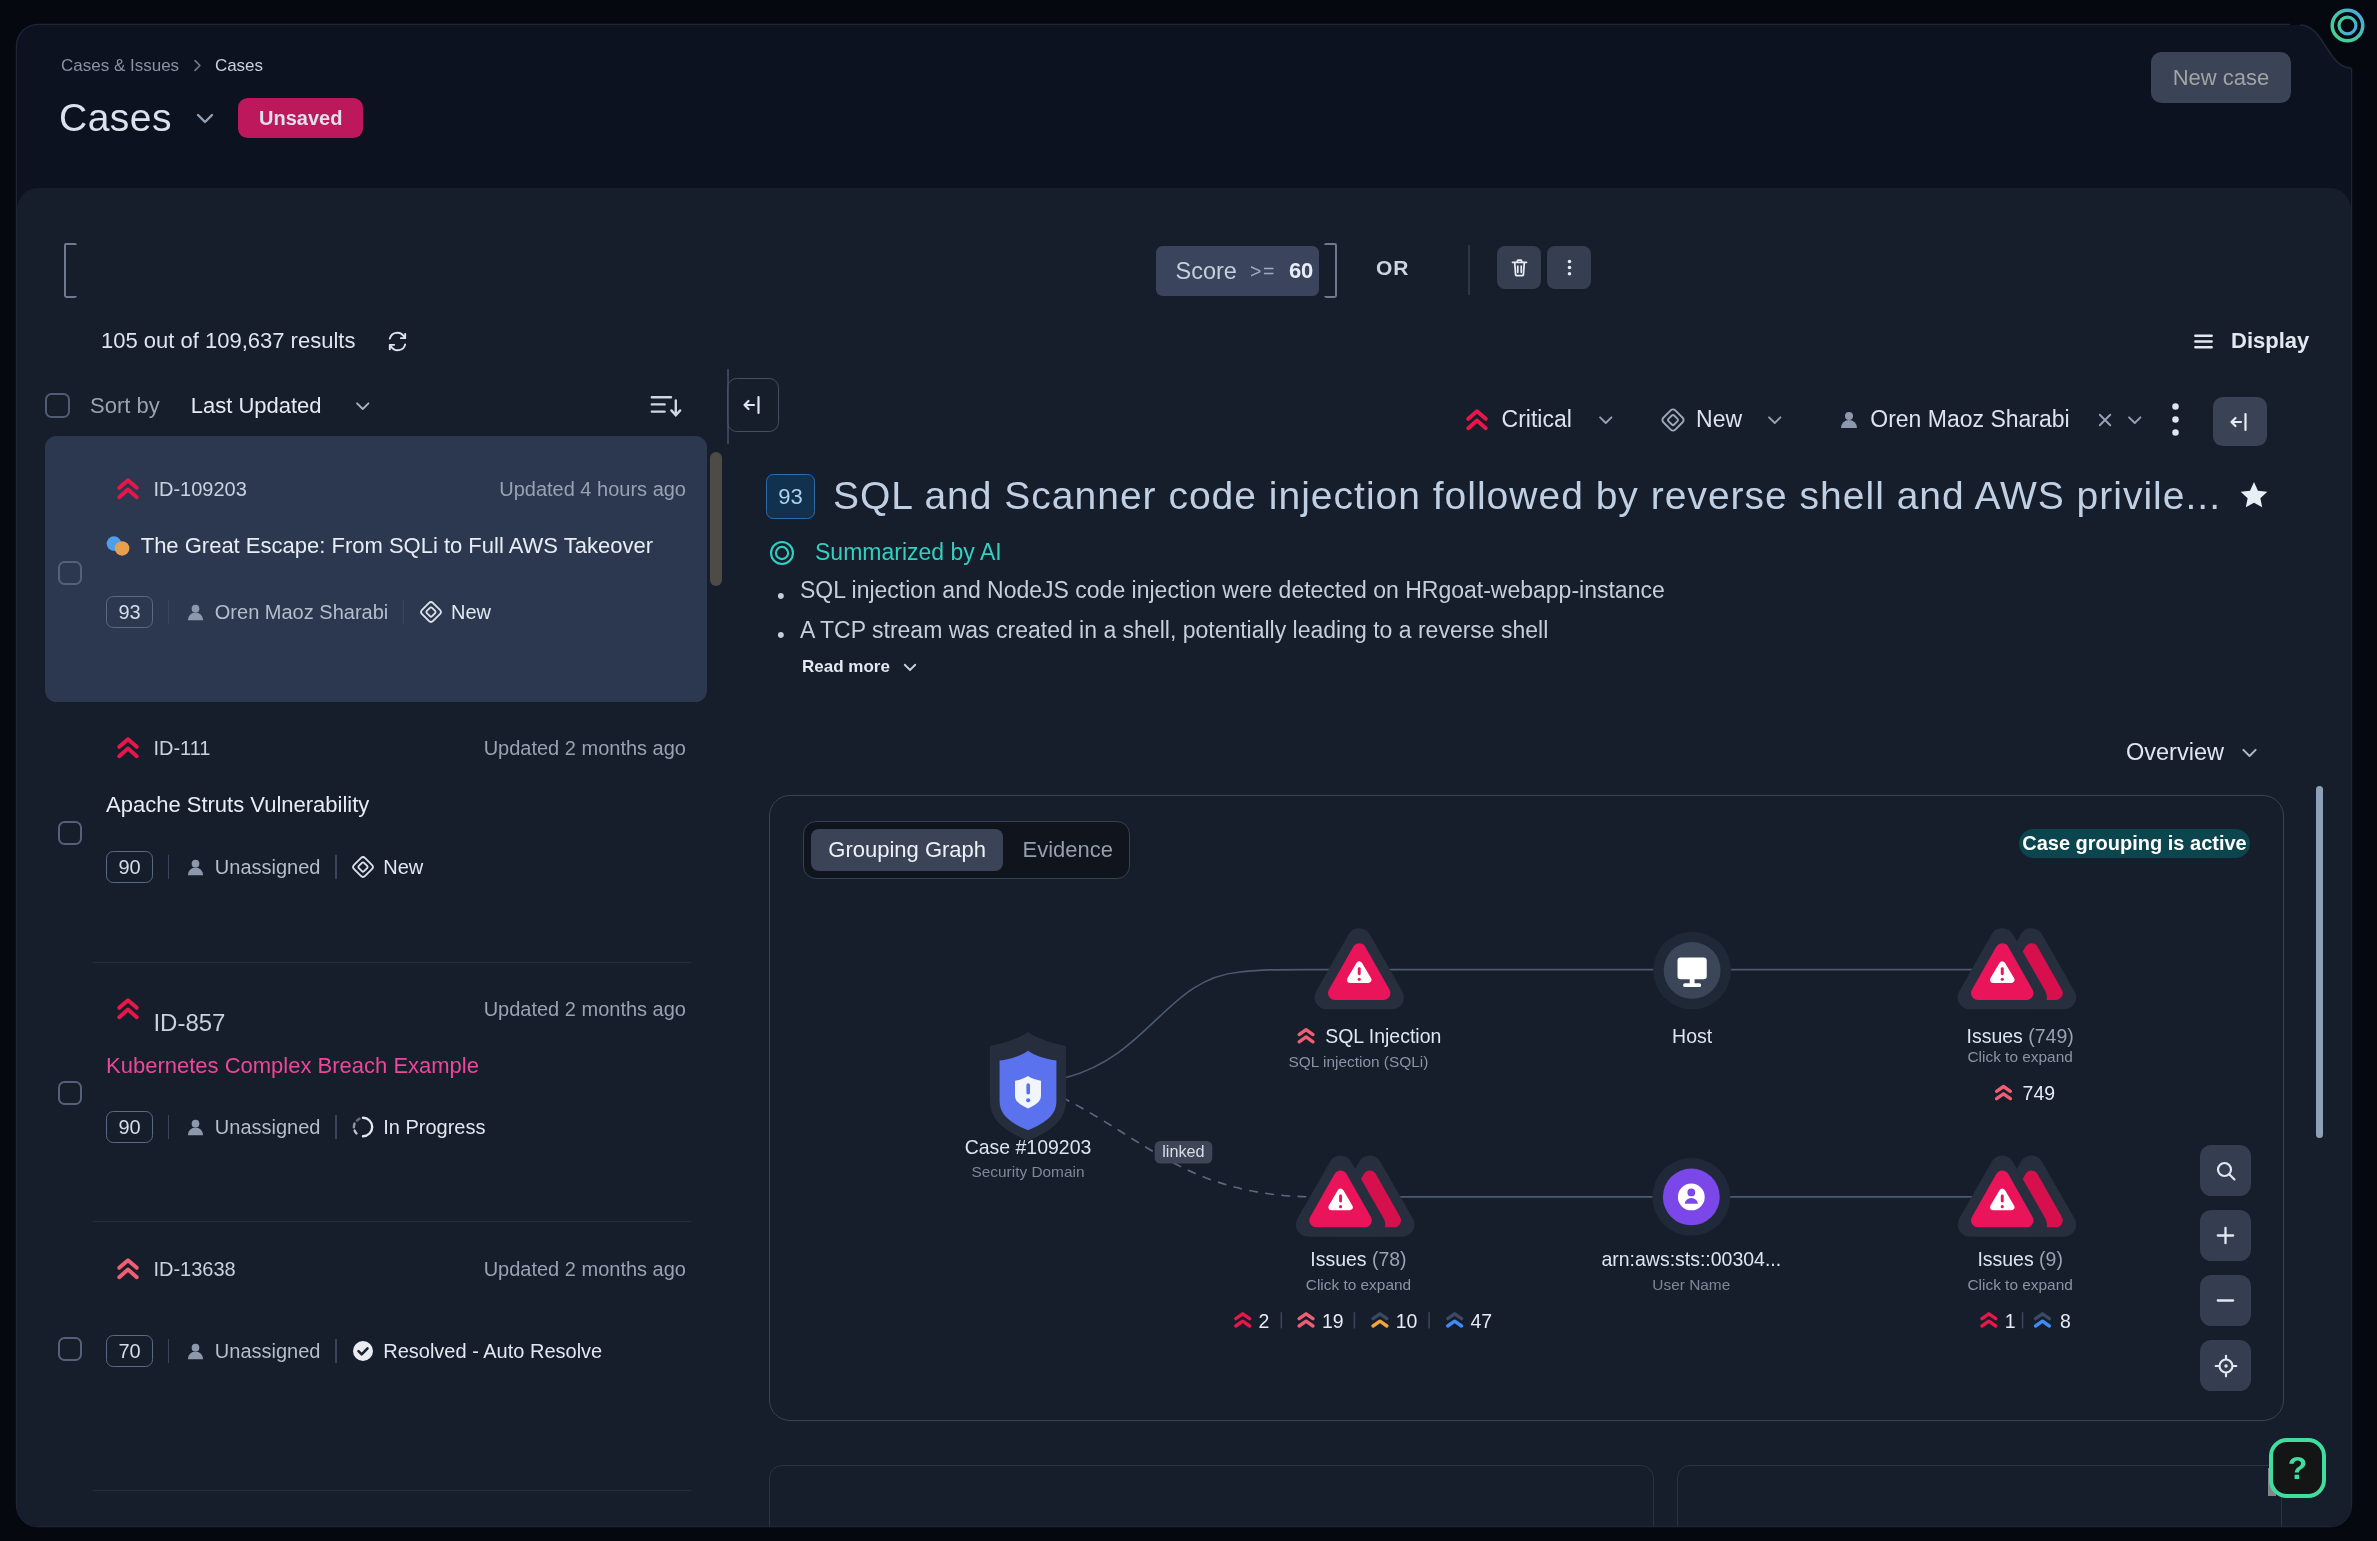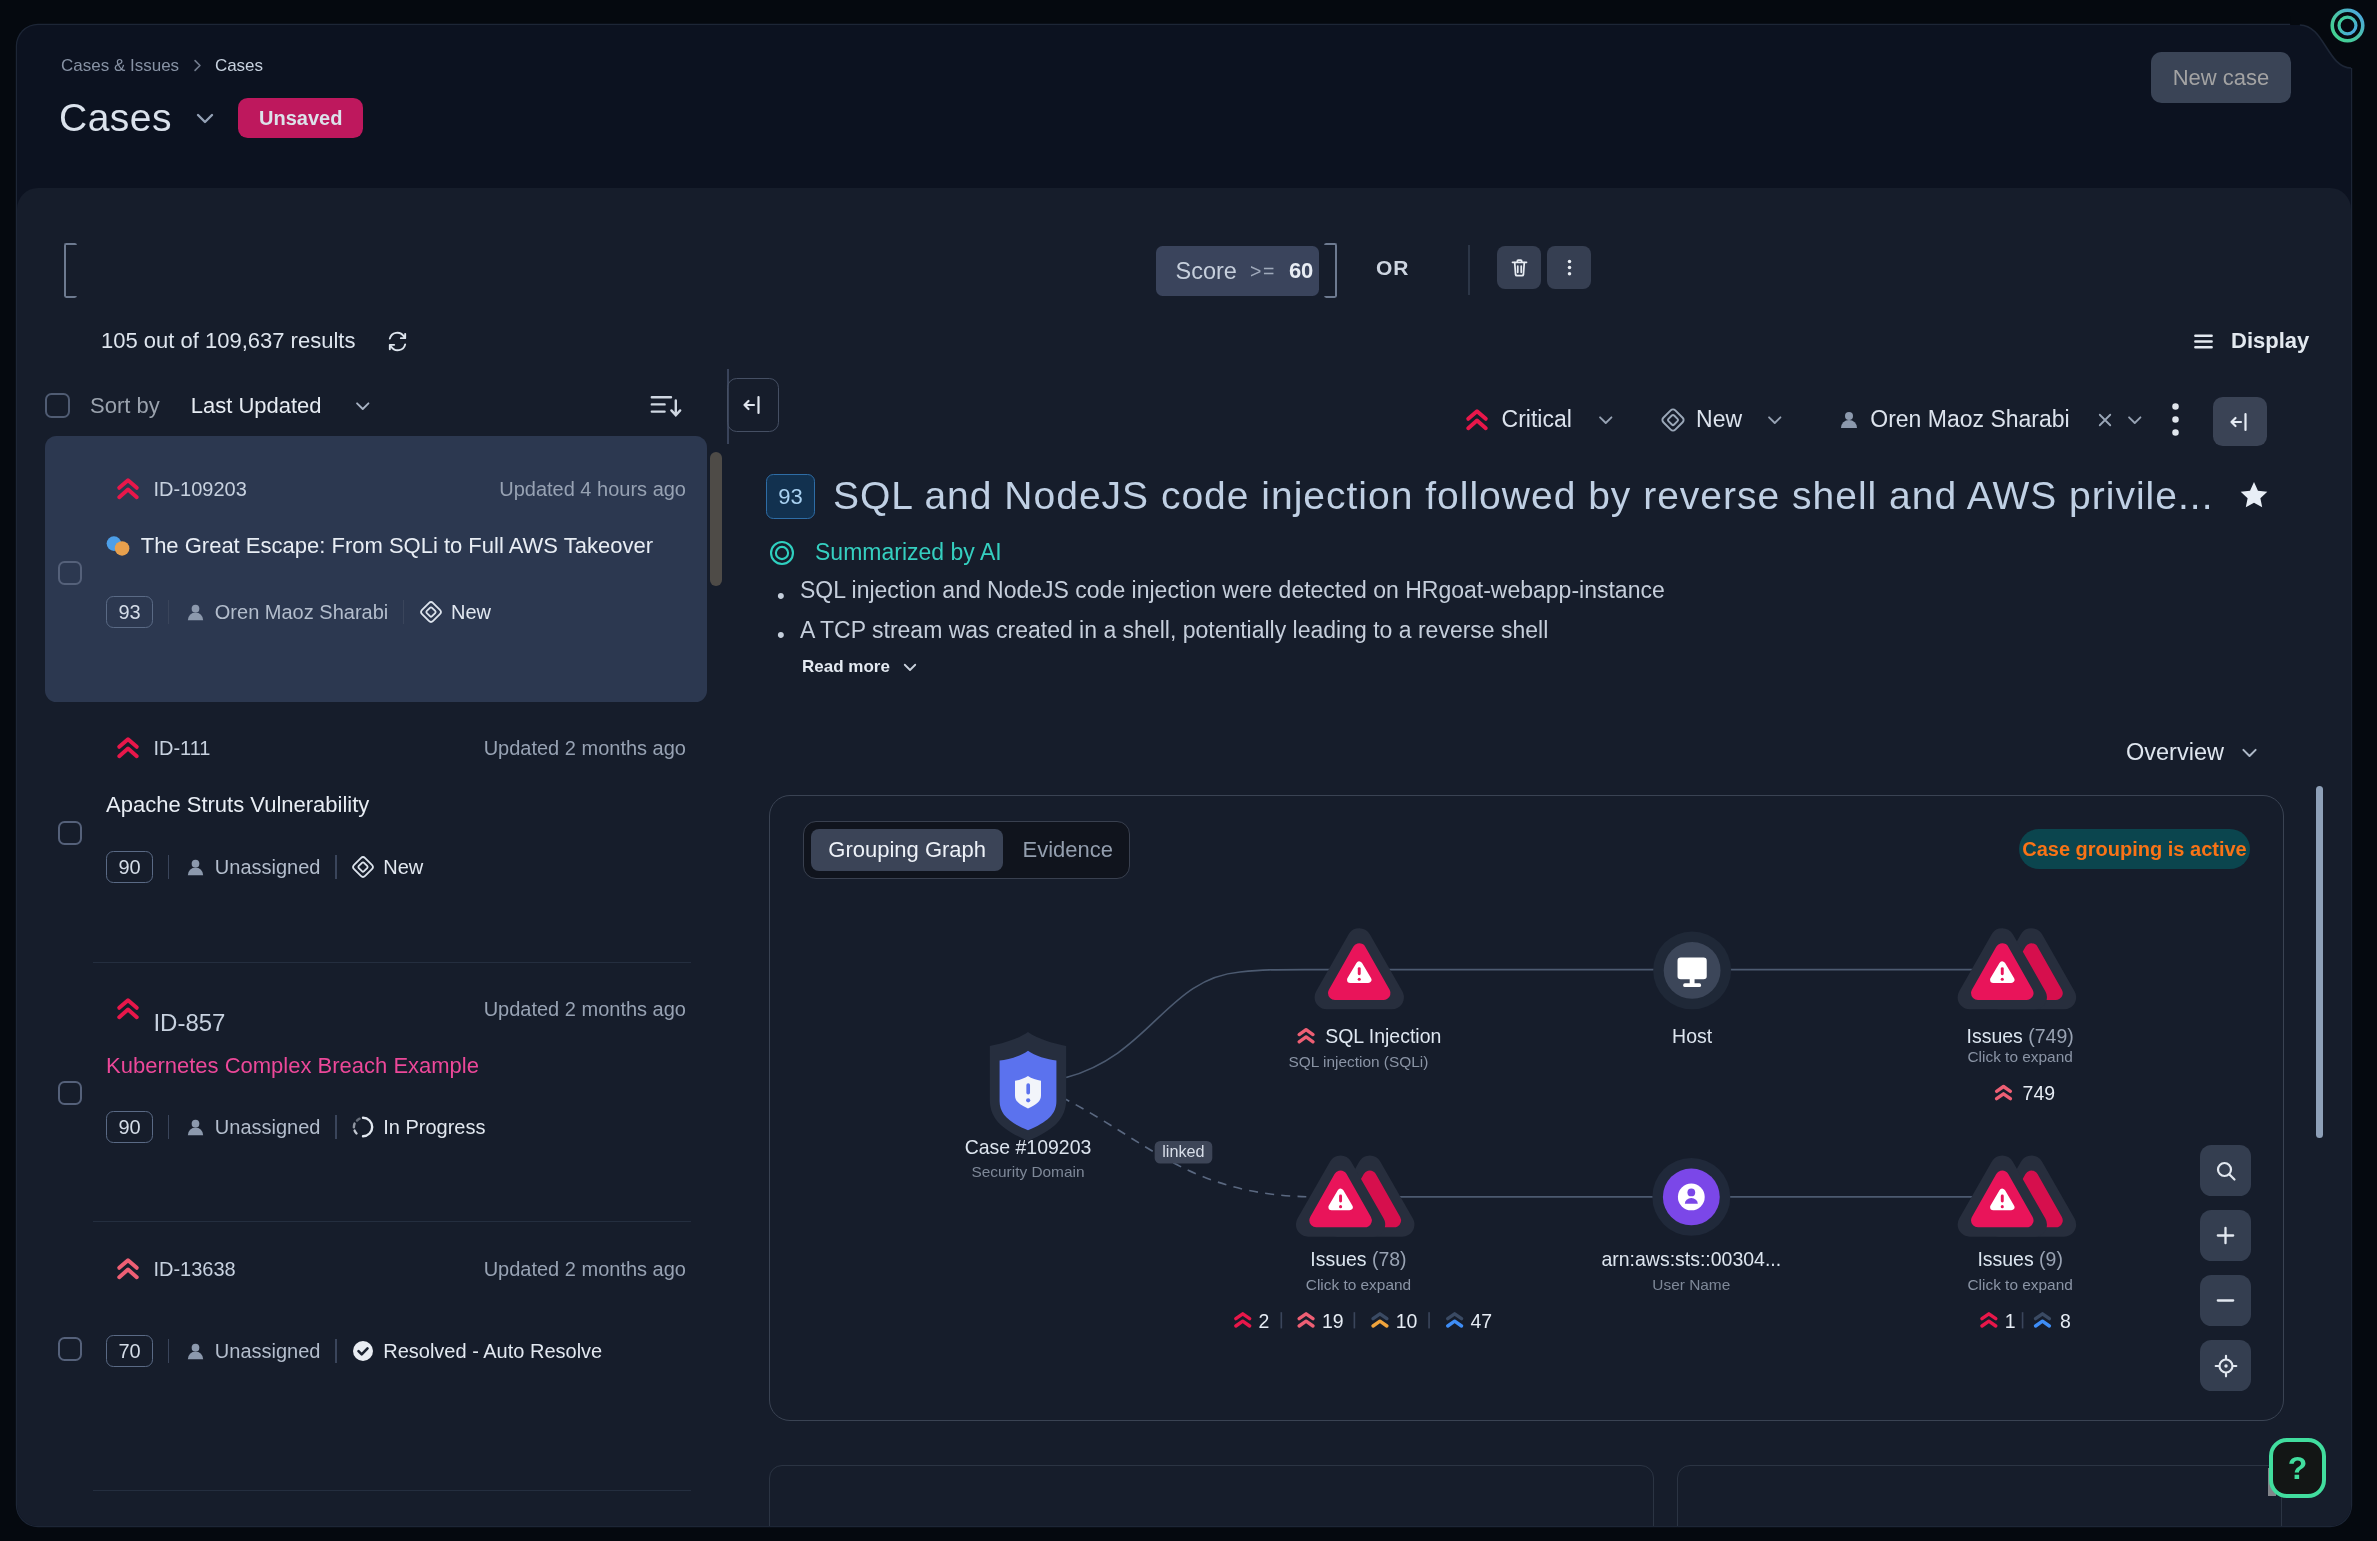--- a/index.html
+++ b/index.html
@@ -262,21 +262,21 @@
         <circle cx="8" cy="25" r="4"></circle>
         <circle cx="8" cy="41" r="4"></circle>
       </svg>
     <div class="abs row" style="left:2196px; top:209px; width:54px; height:49px; background:#3A4355; border-radius:9.7px; justify-content:center;">
       <svg width="24" height="24" viewBox="0 0 24 24" fill="none" stroke="#E6ECF4" stroke-width="2.2" stroke-linecap="round" stroke-linejoin="round">
           <path d="M17.5 4 v16 M13 12 H3.5 M7.5 8 L3.5 12 l4 4"></path>
         </svg>
     </div>
 
     <div class="abs row" style="left:749px; top:286px; width:49px; height:45px; background:#12314F; border:1.6px solid #2E6DA6; border-radius:7.3px; justify-content:center; font-size:22px; color:#A9D1F1;">93</div>
-    <div class="abs" style="left:816px; top:286px; width:1384px; font-size:39px; letter-spacing:1px; color:#C0D0E4; white-space:nowrap; overflow:hidden;">SQL and NodeJS code injection followed by reverse shell and AWS privile...</div>
+    <div class="abs" style="left:816px; top:286px; width:1384px; font-size:39px; letter-spacing:1px; color:#C0D0E4; white-space:nowrap; overflow:hidden;">SQL and Scanner code injection followed by reverse shell and AWS privile...</div>
     <svg class="abs" style="left:2220px; top:291px;" width="34" height="34" viewBox="0 0 24 24" fill="#E8EEF6">
         <path d="M12 2.2 l2.8 6.1 6.6 0.7 -4.9 4.5 1.3 6.5 -5.8-3.3 -5.8 3.3 1.3-6.5 -4.9-4.5 6.6-0.7 z"></path>
       </svg>
 
     <div class="abs row" style="left:752px; top:351px; gap:20px;">
       <svg width="26" height="26" viewBox="0 0 32 32" fill="none">
           <circle cx="16" cy="16" r="13.5" stroke="#2FD0C0" stroke-width="2.6"></circle>
           <circle cx="16" cy="16" r="7.5" stroke="#2FD0C0" stroke-width="2.6"></circle>
         </svg>
       <span style="font-size:23px; color:#35CFC0;">Summarized by AI</span>
@@ -298,21 +298,21 @@
           <path d="M5 9 L12 16 L19 9" stroke="#AEB9C8" stroke-width="2.3" stroke-linecap="round" stroke-linejoin="round"></path>
         </svg>
     </div>
 
     <div class="abs" style="left:752px; top:607px; width:1515px; height:626px; border:1.6px solid #3A4353; border-radius:21px;"></div>
 
     <div class="abs row" style="left:786px; top:633px; width:327px; height:58px; background:#10141D; border:1.6px solid #39404F; border-radius:13px; padding:7.3px;">
       <span class="row" style="height:42px; padding:0 17px; background:#3B4457; border-radius:8px; font-size:22px; color:#EEF2F8; justify-content:center; white-space:nowrap;">Grouping Graph</span>
       <span class="row" style="height:42px; padding:0 19.5px; font-size:22px; color:#939EAE; justify-content:center; white-space:nowrap;">Evidence</span>
     </div>
-    <div class="abs row" style="left:2002px; top:641px; width:231px; height:40px; background:#0B454E; border-radius:21px; justify-content:center; font-size:20px; font-weight:700; color:#f97316; white-space:nowrap;">Case grouping is active</div>
+    <div class="abs row" style="left:2002px; top:641px; width:231px; height:29px; background:#0B454E; border-radius:21px; justify-content:center; font-size:20px; font-weight:700; color:#ffffff; white-space:nowrap;">Case grouping is active</div>
 
     <svg id="graph" class="abs" style="left:752px; top:607px;" width="1515" height="626" viewBox="0 0 1866 771">
 
       <path d="M 366,348 C 470,320 490,226 580,218 C 610,215 620,215 660,215 H 1541" stroke="#4C5A70" stroke-width="2" fill="none"></path>
       <path d="M 360,372 C 470,428 520,495 676,495" stroke="#5A6880" stroke-width="2" fill="none" stroke-dasharray="11 9"></path>
       <path d="M 700,495 H 1541" stroke="#4C5A70" stroke-width="2" fill="none"></path>
 
       <path d="M 319,292 C 330,300 352,307 366,309 L 366,375 C 366,398 352,412 319,426 C 286,412 272,398 272,375 L 272,309 C 286,307 308,300 319,292 Z" fill="#262E3E"></path>
       <path d="M 319,315 C 327,321 343,326 354,327 L 354,377 C 354,393 343,403 319,413 C 295,403 284,393 284,377 L 284,327 C 295,326 311,321 319,315 Z" fill="#5B72EE"></path>
       <path d="M 319,346 C 323,349 330,351 335,352 L 335,370 C 335,377 330,381 319,386 C 308,381 303,377 303,370 L 303,352 C 308,351 315,349 319,346 Z" fill="#F2F5FA"></path>

